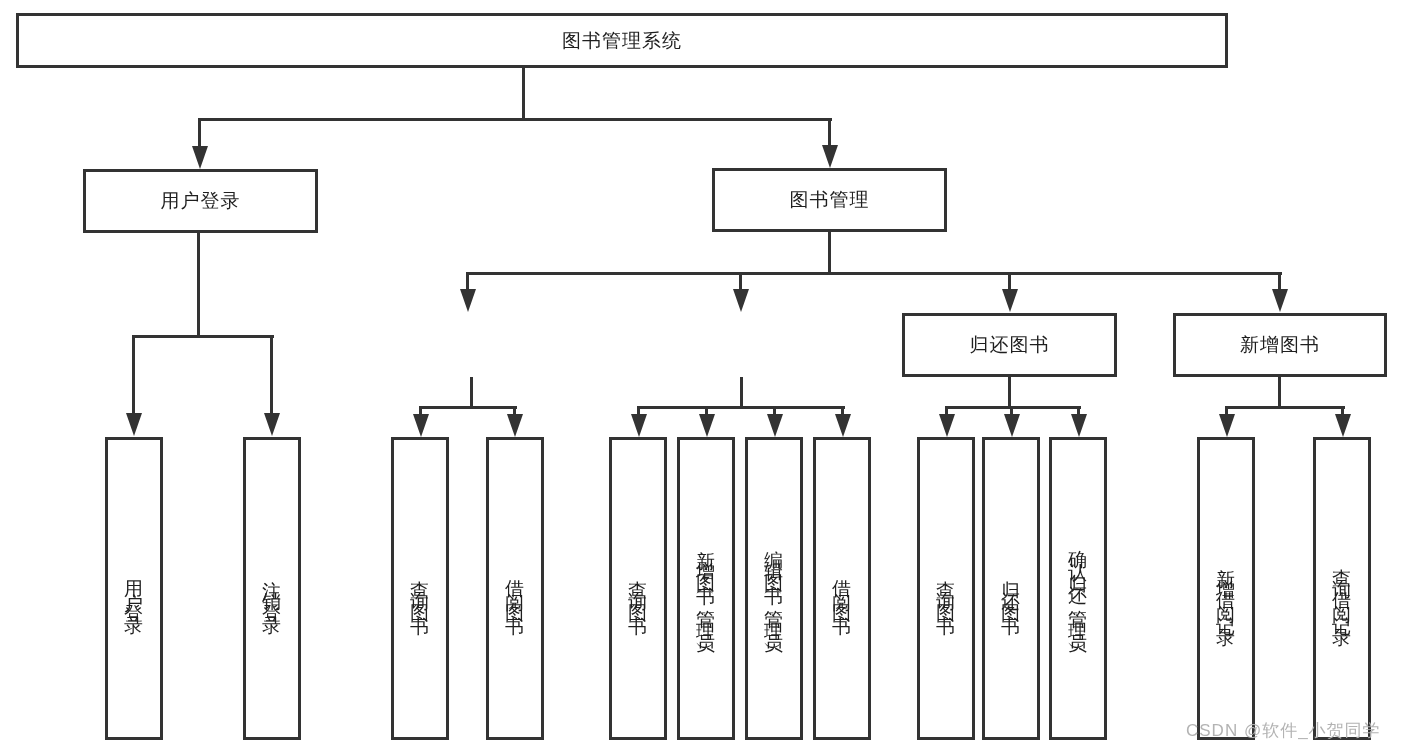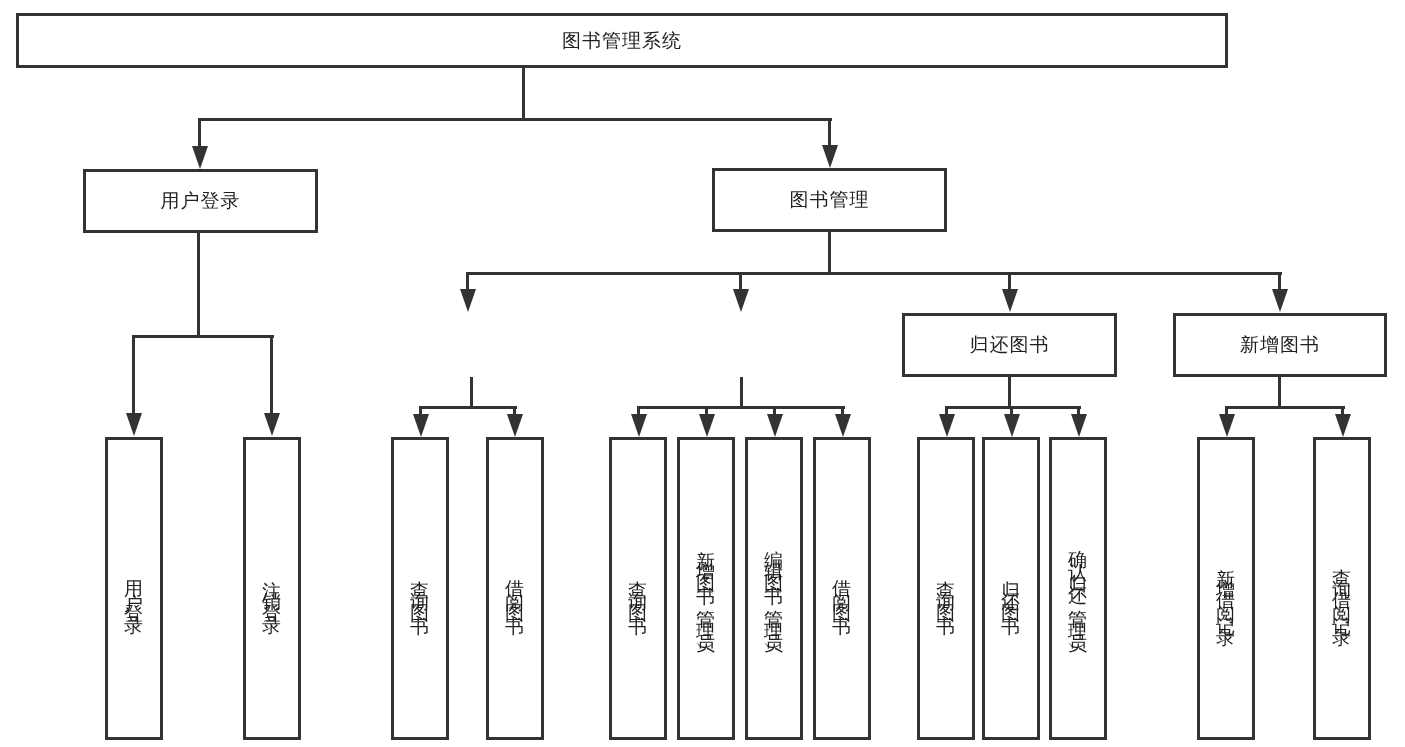--- a/index.html
+++ b/index.html
@@ -175,14 +175,15 @@
   <div class="line" style="left:1077px;top:409px;width:3px;height:8px;"></div>
   <div class="arrowhead" style="left:1071px;top:414px;"></div>
 
   <div class="line" style="left:1278px;top:377px;width:3px;height:29px;"></div>
   <div class="line" style="left:1225px;top:406px;width:120px;height:3px;"></div>
   <div class="line" style="left:1225px;top:409px;width:3px;height:8px;"></div>
   <div class="arrowhead" style="left:1219px;top:414px;"></div>
   <div class="line" style="left:1341px;top:409px;width:3px;height:8px;"></div>
   <div class="arrowhead" style="left:1335px;top:414px;"></div>
 
+  <div class="watermark">CSDN @软件_小贺同学</div>
 
 </div>
 
 </body></html>

